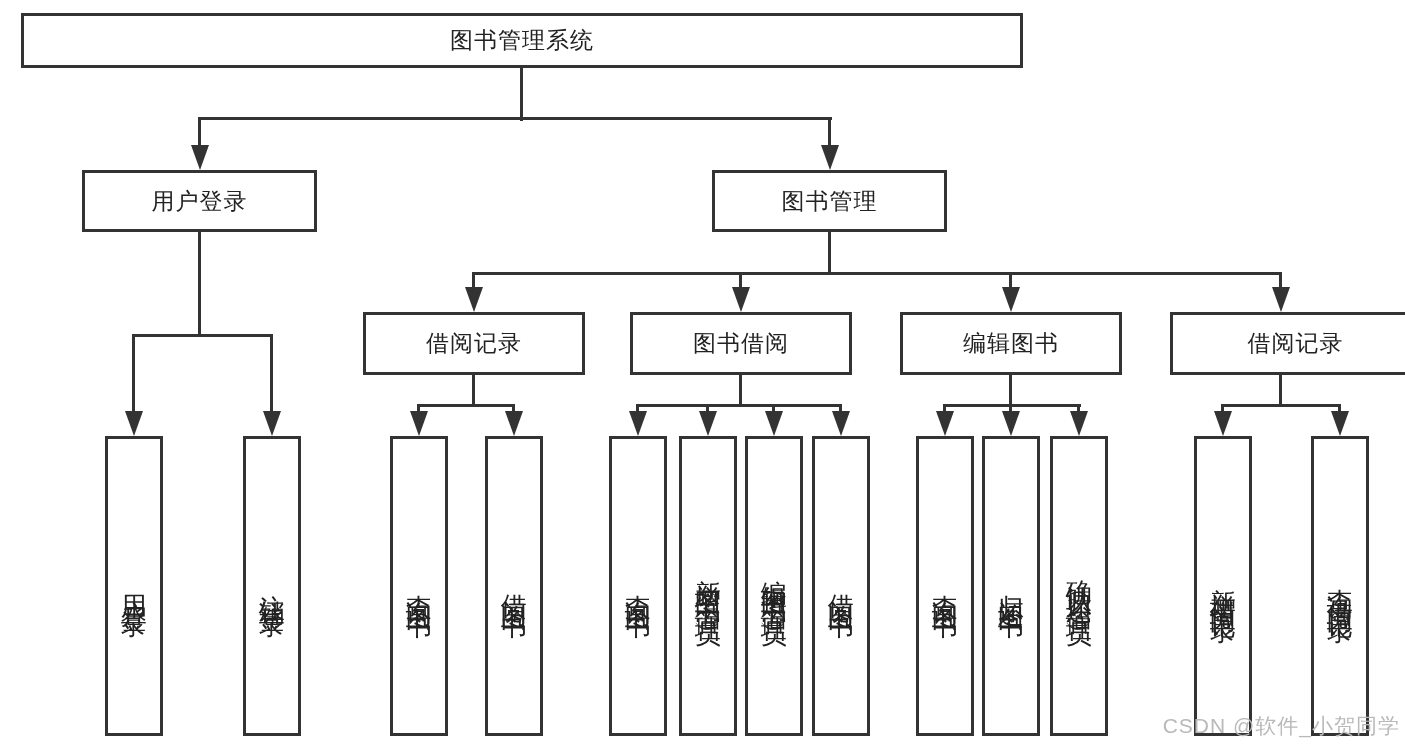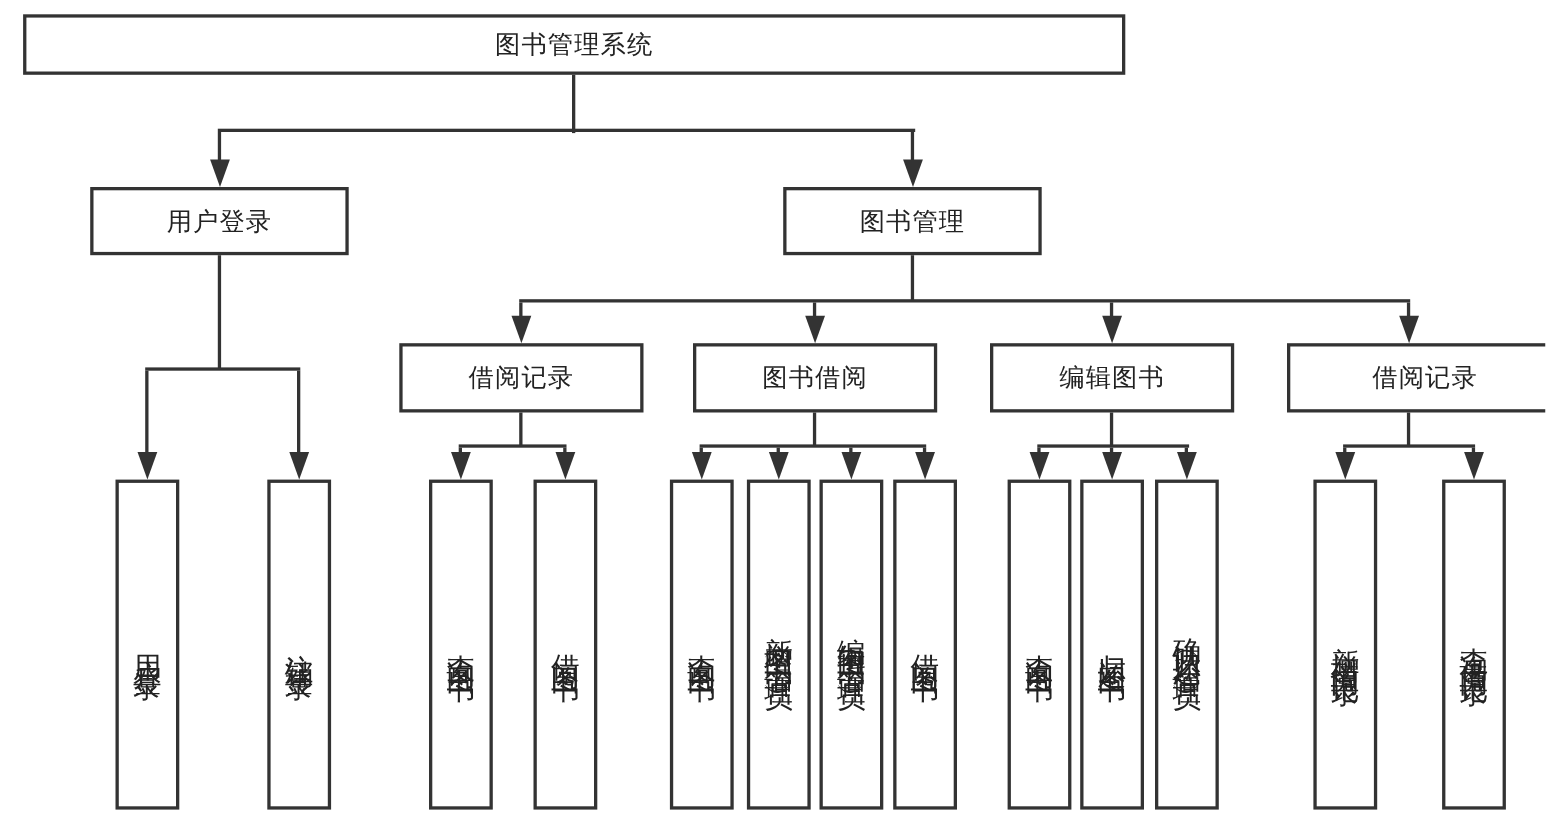--- a/index.html
+++ b/index.html
@@ -115,20 +115,21 @@
     <span class="v-label">确认归还（管理员）</span>
   </div>
 
   <div class="box leaf" style="left:1194px; top:436px; width:58px; height:300px;">
     <span class="v-label">新增借阅记录</span>
   </div>
   <div class="box leaf" style="left:1311px; top:436px; width:58px; height:300px;">
     <span class="v-label">查询借阅记录</span>
   </div>
 
+  <div class="watermark">CSDN @软件_小贺同学</div>
 
 <div class="line" style="left: 520px; top: 68px; width: 3px; height: 53px;"></div>
     <div class="line" style="left: 198px; top: 117px; width: 634px; height: 3px;"></div>
     <div class="line" style="left: 198px; top: 120px; width: 3px; height: 30px;"></div>
     <div class="line" style="left: 828px; top: 120px; width: 3px; height: 30px;"></div>
     <div class="line" style="left: 198px; top: 232px; width: 3px; height: 104px;"></div>
     <div class="line" style="left: 132px; top: 334px; width: 141px; height: 3px;"></div>
     <div class="line" style="left: 132px; top: 337px; width: 3px; height: 76px;"></div>
     <div class="line" style="left: 270px; top: 337px; width: 3px; height: 76px;"></div>
     <div class="line" style="left: 828px; top: 232px; width: 3px; height: 42px;"></div>

